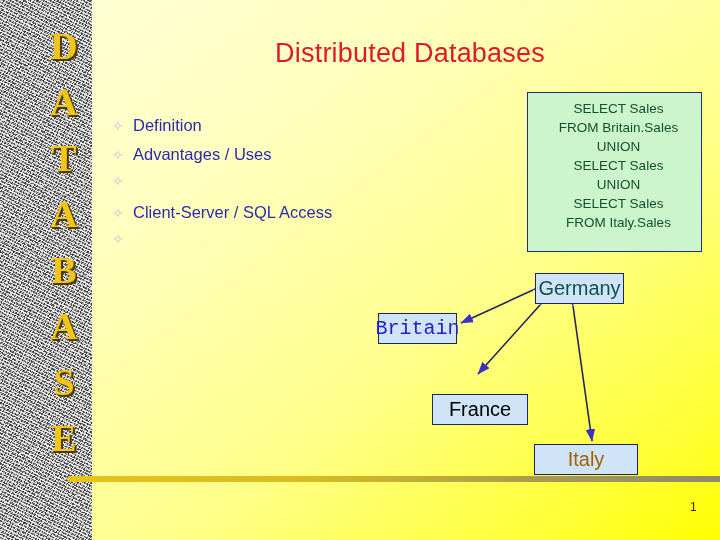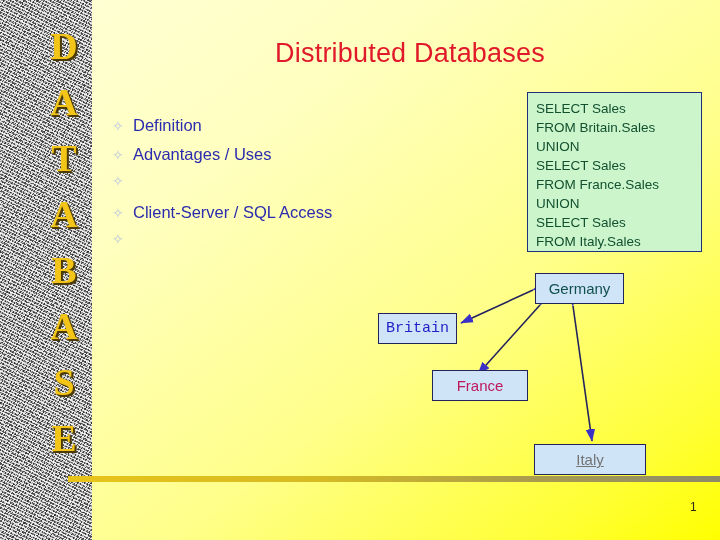--- a/index.html
+++ b/index.html
@@ -113,43 +113,44 @@
     box-sizing: border-box;
     background: #ccf5cc;
     border: 1.5px solid #1f2f7a;
     padding: 6px 0 0 8px;
   }
   #sql-box .sql-line {
     font-size: 13.5px;
     line-height: 19px;
     color: #12502f;
     white-space: nowrap;
+    text-align: center;
   }
 
   
   #diagram {
     position: absolute;
     left: 0; top: 0;
     width: 720px; height: 540px;
     pointer-events: none;
   }
   .node-box {
     position: absolute;
     box-sizing: border-box;
     background: #cfe4f7;
     border: 1.5px solid #23235e;
     display: flex;
     align-items: center;
     justify-content: center;
-    font-size: 15px;
+    font-size: 20px;
   }
   #node-germany { left: 535px; top: 273px; width: 89px; height: 31px; color: #11504f; }
   #node-britain { left: 378px; top: 313px; width: 79px; height: 31px; color: #2222c8; font-family: Liberation Mono, monospace; }
-  #node-france  { left: 432px; top: 370px; width: 96px; height: 31px; color: #be185d; }
-  #node-italy   { left: 534px; top: 444px; width: 112px; height: 31px; color: #737373; text-decoration: underline; }
+  #node-france  { left: 432px; top: 394px; width: 96px; height: 31px; color: #000000; }
+  #node-italy   { left: 534px; top: 444px; width: 104px; height: 31px; color: #a16207; }
 
   
   #bottom-rule {
     position: absolute;
     left: 68px; top: 476px;
     width: 652px; height: 6px;
     background: linear-gradient(to right, #e8c41a 0%, #d7bb23 38%, #a89b4e 72%, #8d8a6b 100%);
   }
 
   
@@ -203,21 +204,20 @@
     <div class="bullet-row">
       <span class="bullet-mark">✧</span>
     </div>
   </div>
 
   <div id="sql-box">
     <div class="sql-line">SELECT Sales</div>
     <div class="sql-line">FROM Britain.Sales</div>
     <div class="sql-line">UNION</div>
     <div class="sql-line">SELECT Sales</div>
-    <div class="sql-line">FROM France.Sales</div>
     <div class="sql-line">UNION</div>
     <div class="sql-line">SELECT Sales</div>
     <div class="sql-line">FROM Italy.Sales</div>
   </div>
 
   <svg id="diagram" viewBox="0 0 720 540">
     <defs>
       <marker id="ah" markerWidth="9" markerHeight="9" refX="7.5" refY="3" orient="auto" markerUnits="strokeWidth">
         <path d="M0,0 L8,3 L0,6 z" fill="#3a30c8"></path>
       </marker>

